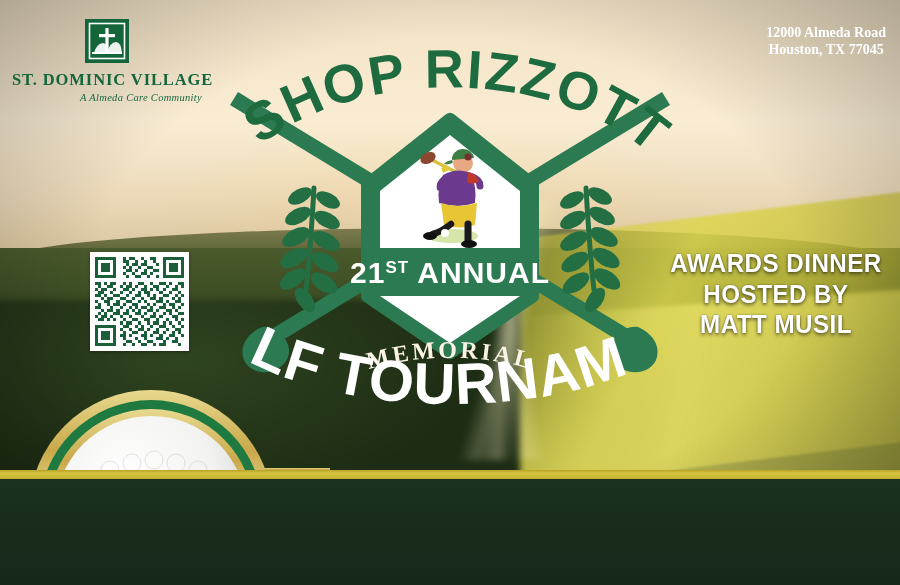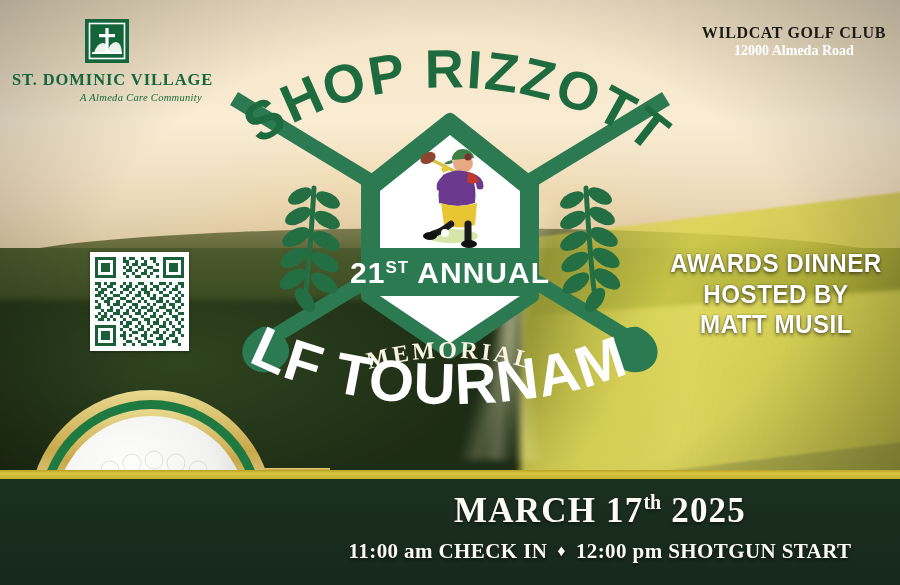--- a/index.html
+++ b/index.html
@@ -386,22 +386,22 @@
       <rect x="15" y="16" width="16" height="3.2" fill="#ffffff"></rect>
       <path d="M 10,35 q 3,-10 9,-10 q 5,0 6,10 Z" fill="#ffffff" opacity="0.92"></path>
       <path d="M 23,35 q 3,-11 9,-11 q 5,0 6,11 Z" fill="#ffffff" opacity="0.92"></path>
       <rect x="8" y="34" width="30" height="2" fill="#ffffff"></rect>
     </svg>
     <div class="logo-name">ST. DOMINIC VILLAGE</div>
     <div class="logo-tag">A Almeda Care Community</div>
   </div>
 
   <div class="club-block">
-    <div class="club-name">WILDCAT GOLF CLUB</div>
     <div class="club-addr">12000 Almeda Road</div>
+    <div class="club-addr">Houston, TX 77045</div>
   </div>
 
   <div class="qr-box">
     <svg viewBox="0 0 29 29" shape-rendering="crispEdges">
       <rect width="29" height="29" fill="#ffffff"></rect>
       <g fill="#1b5e3a">
         <path d="M0 0h7v7H0z M1 1h5v5H1z" fill-rule="evenodd"></path>
         <rect x="2" y="2" width="3" height="3"></rect>
         <path d="M22 0h7v7h-7z M23 1h5v5h-5z" fill-rule="evenodd"></path>
         <rect x="24" y="2" width="3" height="3"></rect>
@@ -630,23 +630,15 @@
       <span class="bt-2">SPONSORSHIPS</span>
       <span class="bt-3">TEAMS</span>
       <span class="bt-4">&amp; RAFFLE INFORMATION</span>
       <span class="bt-5">SERWIN-PORTER@STDOMINICVILLAGE.ORG</span>
       <span class="bt-6">713-391-2685</span>
     </div>
   </div>
 
   <div class="date-banner">
     <div class="banner-gold"></div>
-    <div class="date-inner">
-      <div class="date-line">
-        <span>MARCH 17</span><sup>th</sup> <span>2025</span>
-      </div>
-      <div class="time-line">
-        <span>11:00 am CHECK IN</span><span class="dia">♦</span><span>12:00 pm SHOTGUN START</span>
-      </div>
-    </div>
   </div>
 
 </div>
 
 </body></html>

